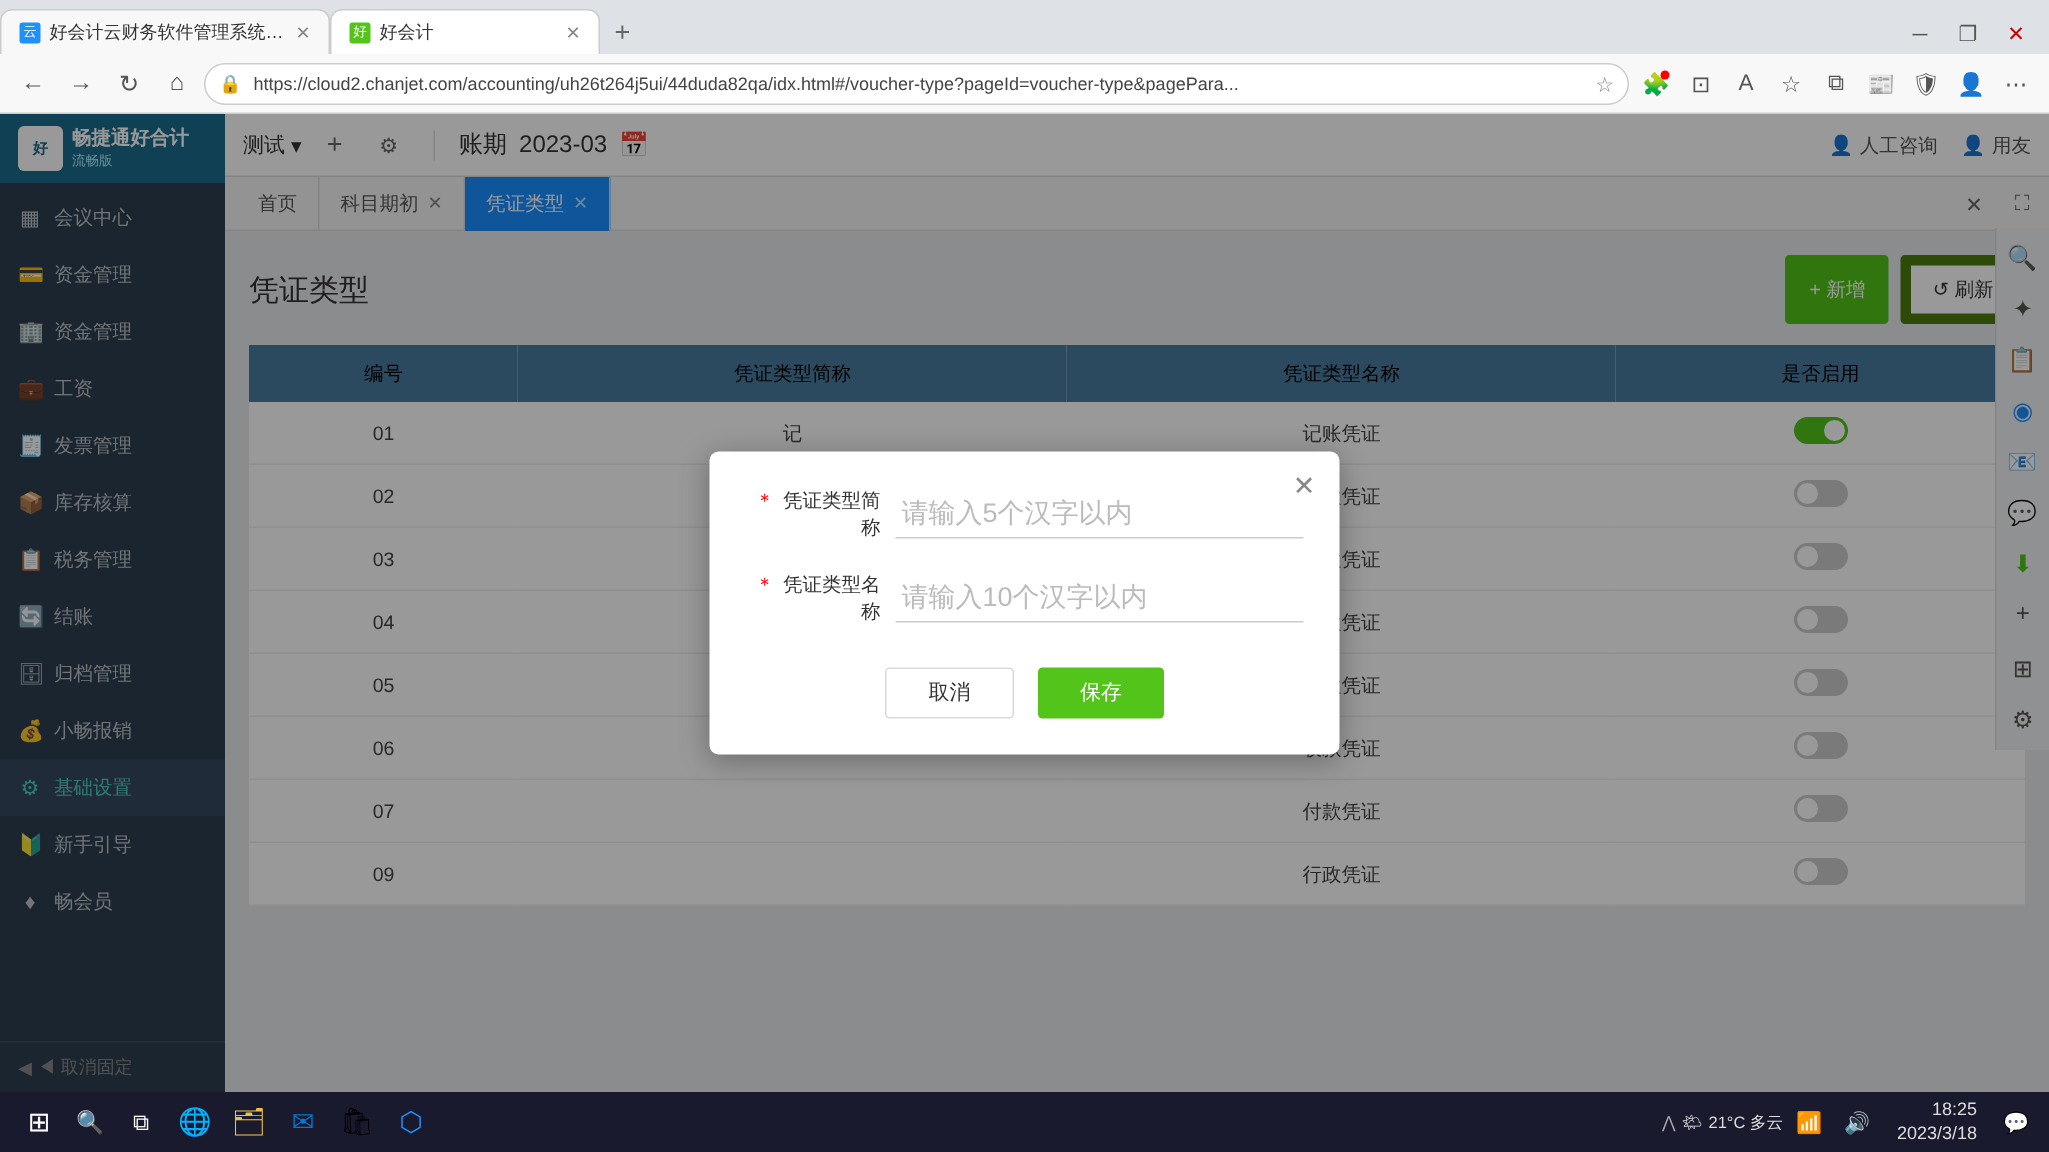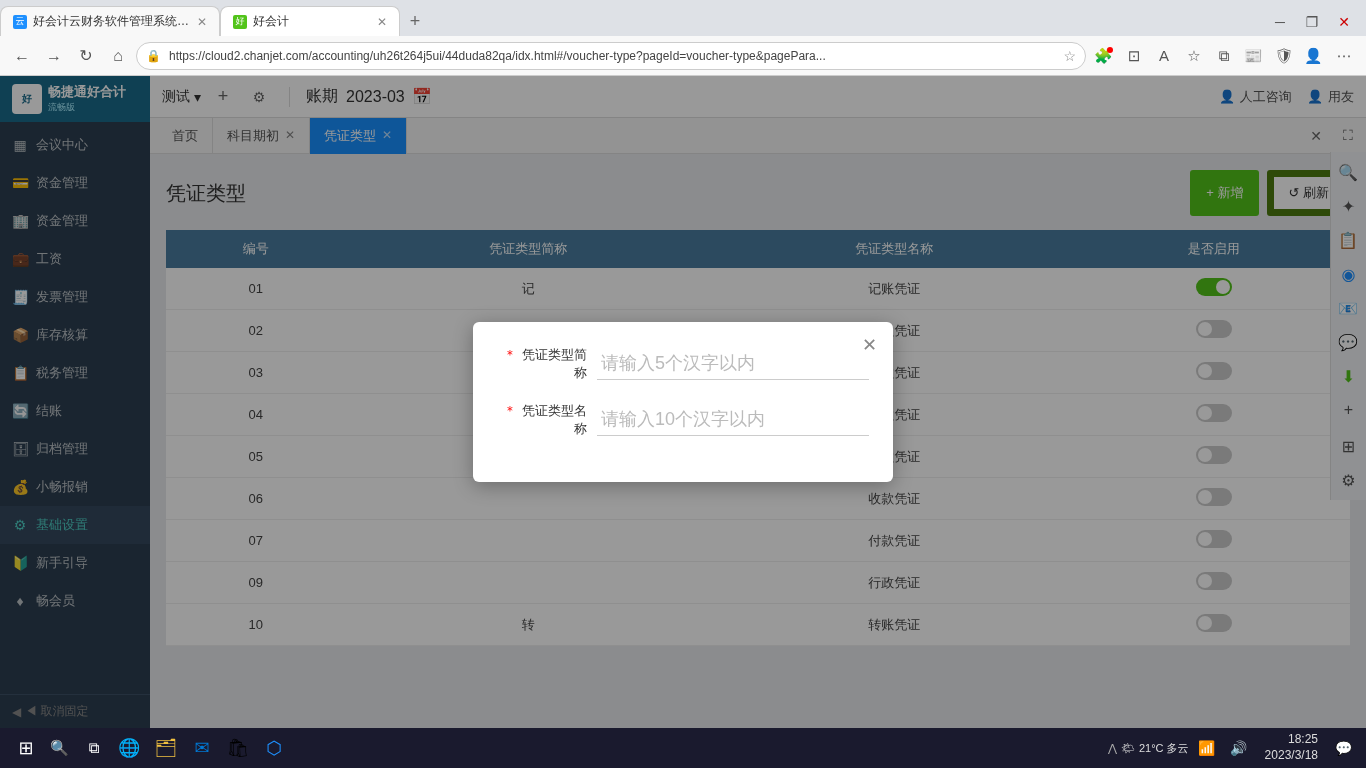--- a/index.html
+++ b/index.html
@@ -61,21 +61,21 @@
     
     .page-content { flex: 1; overflow-y: auto; padding: 16px; background: #e8eaed; }
     .page-title-bar { display: flex; align-items: center; justify-content: space-between; margin-bottom: 14px; }
     .page-title { font-size: 20px; color: #333; font-weight: 500; }
     .title-actions { display: flex; gap: 8px; }
     .btn-primary { background: #52c41a; color: #fff; border: none; padding: 7px 16px; border-radius: 3px; font-size: 13px; cursor: pointer; display: flex; align-items: center; gap: 4px; }
     .btn-default { background: #fff; color: #333; border: 7px solid #4d7c0f; padding: 7px 14px; border-radius: 3px; font-size: 13px; cursor: pointer; display: flex; align-items: center; gap: 4px; }
 
     
     .data-table { width: 100%; border-collapse: collapse; background: #fff; }
-    .data-table thead tr { background: #4a7c9e; color: #ffffff; }
+    .data-table thead tr { background: #4a7c9e; color: #000000; }
     .data-table thead th { padding: 10px 12px; font-size: 13px; font-weight: normal; text-align: center; }
     .data-table tbody tr { border-bottom: 1px solid #eee; }
     .data-table tbody td { padding: 10px 12px; text-align: center; font-size: 13px; color: #444; }
 
     
     .toggle { width: 36px; height: 18px; border-radius: 9px; background: #ccc; position: relative; display: inline-block; cursor: pointer; }
     .toggle.on { background: #52c41a; }
     .toggle::after { content: ''; position: absolute; width: 14px; height: 14px; border-radius: 50%; background: #fff; top: 2px; left: 2px; transition: left 0.2s; }
     .toggle.on::after { left: 20px; }
 
@@ -348,28 +348,20 @@
       </td>
     </tr>
                   <tr>
       <td>09</td>
       <td></td>
       <td>行政凭证</td>
       <td>
         <div class="toggle "></div>
       </td>
     </tr>
-                  <tr>
-      <td>10</td>
-      <td>转</td>
-      <td>转账凭证</td>
-      <td>
-        <div class="toggle "></div>
-      </td>
-    </tr>
                 </tbody>
             </table>
           </div>
         </div>
       </div>
     </div>
 
     <div class="side-toolbar">
       <div class="side-btn">🔍</div>
       <div class="side-btn">✦</div>
@@ -393,20 +385,24 @@
             <span>凭证类型简称</span>
           </div>
           <input class="form-input" placeholder="请输入5个汉字以内" style="">
         </div>
         <div class="form-row">
           <div class="form-label">
             <span class="required">＊</span>
             <span>凭证类型名称</span>
           </div>
           <input class="form-input" placeholder="请输入10个汉字以内" style="">
+        </div>
+        <div class="modal-actions">
+          <button class="btn-cancel">取消</button>
+          <button class="btn-save">保存</button>
         </div>
       </div>
     </div>
   </div>
 
   <div class="taskbar">
     <div class="taskbar-start">⊞</div>
     <div class="taskbar-search">🔍</div>
     <div class="taskbar-icon">
       <span style="font-size:15px; color:#fff;">⧉</span>

